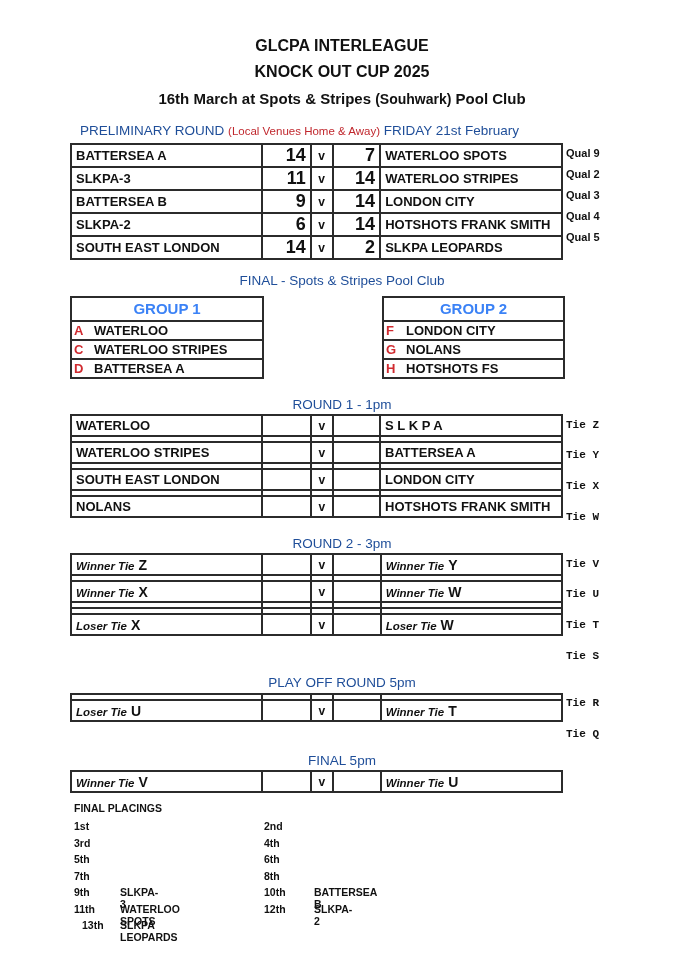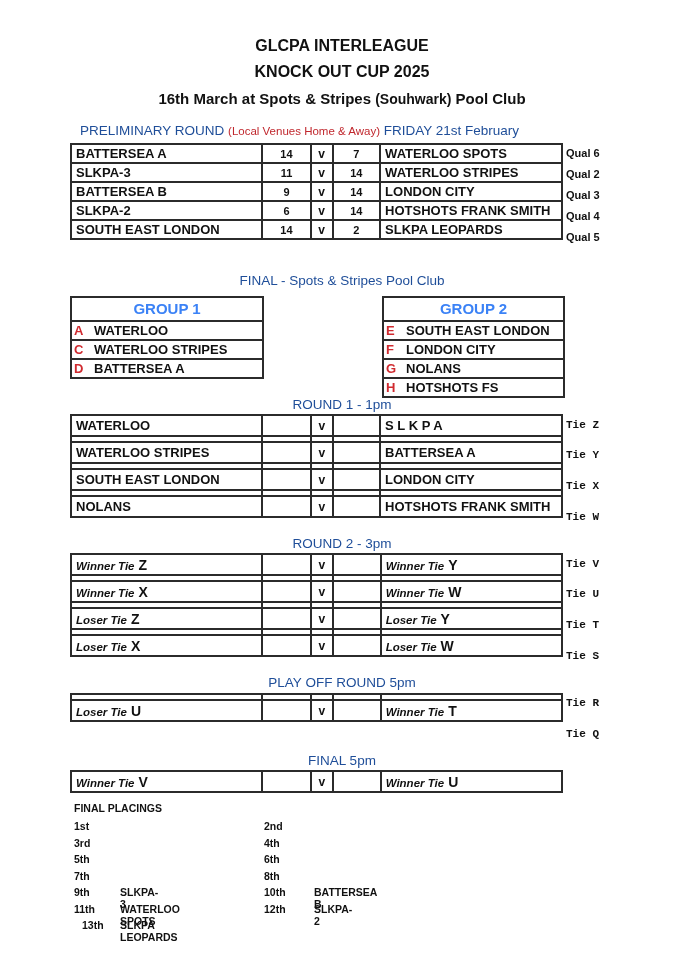--- a/index.html
+++ b/index.html
@@ -10,21 +10,21 @@
   .t1 { top:37px; font-size:16px; }
   .t2 { top:63px; font-size:16px; }
   .t3 { top:90px; font-size:15px; }
   .t3 .small { font-size:14px; }
   .section { left:0; width:684px; text-align:center; font-weight:normal; color:#1f4e99; font-size:13.5px; }
   .prelim-head { top:123px; left:80px; width:auto; text-align:left; font-size:13.5px; }
   .prelim-head .red { color:#c0272d; font-size:11.5px; }
   table { border-collapse:collapse; position:absolute; }
   td { border:2px solid #2b2b2b; padding:0 4px; font-weight:bold; font-size:13px; white-space:nowrap; overflow:hidden; }
   .prelim td { height:17px; }
-  .prelim td.num { text-align:center; font-size:11px;margin-left:20px; }
+  .prelim td.num { text-align:right; font-size:18px;margin-left:20px; }
   .prelim td.v { text-align:center; font-size:12px; }
   .qual { font-size:11px; font-weight:bold; }
   .grp { position:absolute; border:2px solid #2b2b2b; }
   .grp .gh { text-align:center; color:#3b82f6; font-weight:bold; font-size:15px; height:22px; line-height:22px; border-bottom:2px solid #2b2b2b; }
   .grp .gr { height:17px; line-height:17px; border-bottom:2px solid #2b2b2b; font-weight:bold; font-size:13px; padding-left:2px; white-space:nowrap; }
   .grp .gr:last-child { border-bottom:none; }
   .grp .letter { color:#d02a2f; display:inline-block; width:20px; }
   .fx td { height:19px; }
   .fx tr.spacer td { height:4px; padding:0; }
   .fx td.v { text-align:center; font-size:12px; }
@@ -81,37 +81,36 @@
       </tr>
   <tr>
         <td>SOUTH EAST LONDON</td>
         <td class="num">14</td>
         <td class="v">v</td>
         <td class="num">2</td>
         <td>SLKPA LEOPARDS</td>
       </tr>
 </tbody>
   </table>
-<div class="abs qual" style="left:566px; top:147px;">Qual  6</div>
+<div class="abs qual" style="left:566px; top:147px;">Qual  9</div>
 <div class="abs qual" style="left:566px; top:168px;">Qual  2</div>
 <div class="abs qual" style="left:566px; top:189px;">Qual  3</div>
 <div class="abs qual" style="left:566px; top:210px;">Qual  4</div>
 <div class="abs qual" style="left:566px; top:231px;">Qual  5</div>
 
 <div class="abs section" style="top:273px;">FINAL - Spots &amp; Stripes Pool Club</div>
 
 <div class="grp" style="left:70px; top:296px; width:190px;">
   <div class="gh">GROUP 1</div>
   <div class="gr"><span class="letter">A</span><span>WATERLOO</span></div>
   <div class="gr"><span class="letter">C</span><span>WATERLOO STRIPES</span></div>
   <div class="gr"><span class="letter">D</span><span>BATTERSEA A</span></div>
 </div>
 <div class="grp" style="left:382px; top:296px; width:179px;">
   <div class="gh">GROUP 2</div>
-  <div class="gr"><span class="letter">E</span><span>SOUTH EAST LONDON</span></div>
   <div class="gr"><span class="letter">F</span><span>LONDON CITY</span></div>
   <div class="gr"><span class="letter">G</span><span>NOLANS</span></div>
   <div class="gr"><span class="letter">H</span><span>HOTSHOTS FS</span></div>
 </div>
 
 <div class="abs section" style="top:397px;">ROUND 1 - 1pm</div>
 <table class="fx" style="left:70px; top:414px; width:493px;">
   <colgroup>
       <col style="width:192px">
       <col style="width:49px">
@@ -207,27 +206,20 @@
         <td></td>
         <td class="it"><span>Winner Tie</span><span class="big">W</span></td>
       </tr>
   <tr class="spacer">
         <td></td>
         <td></td>
         <td></td>
         <td></td>
         <td></td>
       </tr>
-  <tr>
-        <td class="it"><span>Loser Tie</span><span class="big">Z</span></td>
-        <td></td>
-        <td class="v">v</td>
-        <td></td>
-        <td class="it"><span>Loser Tie</span><span class="big">Y</span></td>
-      </tr>
   <tr class="spacer">
         <td></td>
         <td></td>
         <td></td>
         <td></td>
         <td></td>
       </tr>
   <tr>
         <td class="it"><span>Loser Tie</span><span class="big">X</span></td>
         <td></td>

